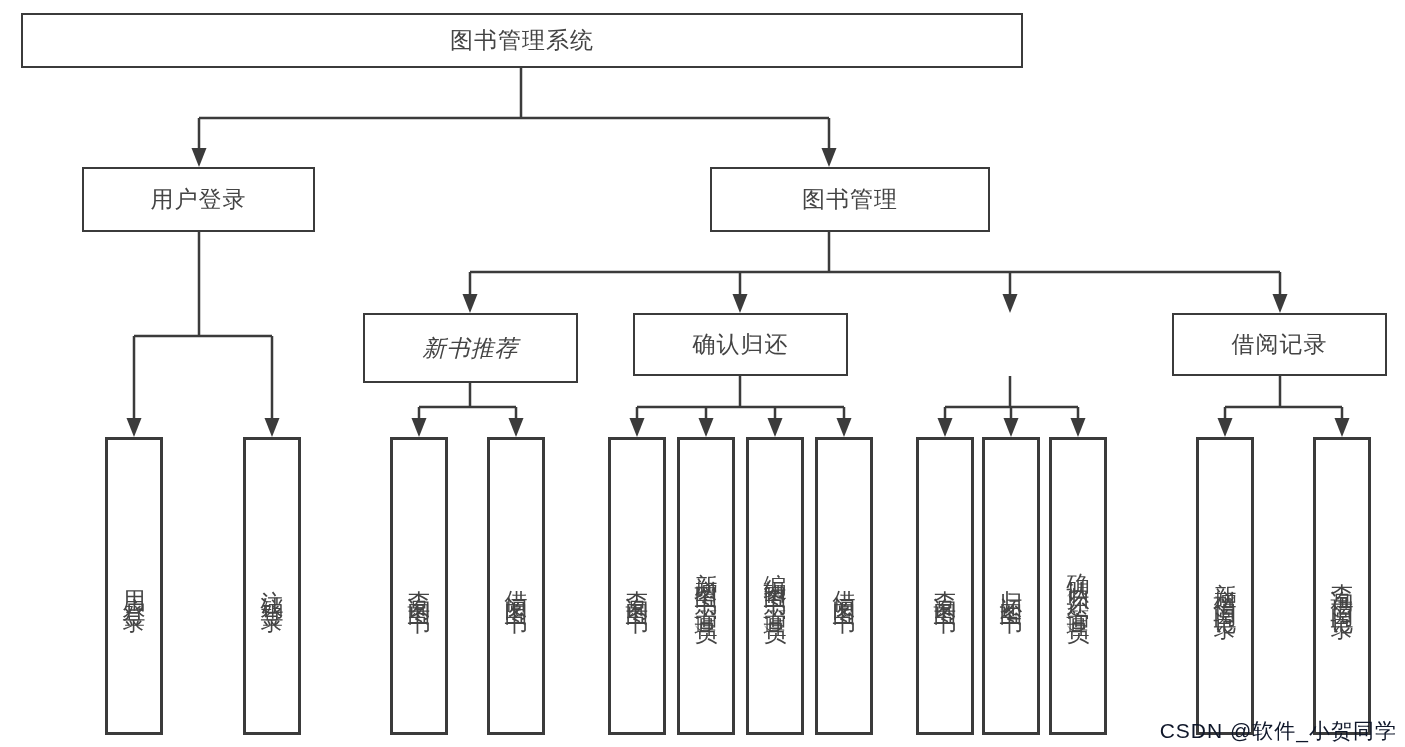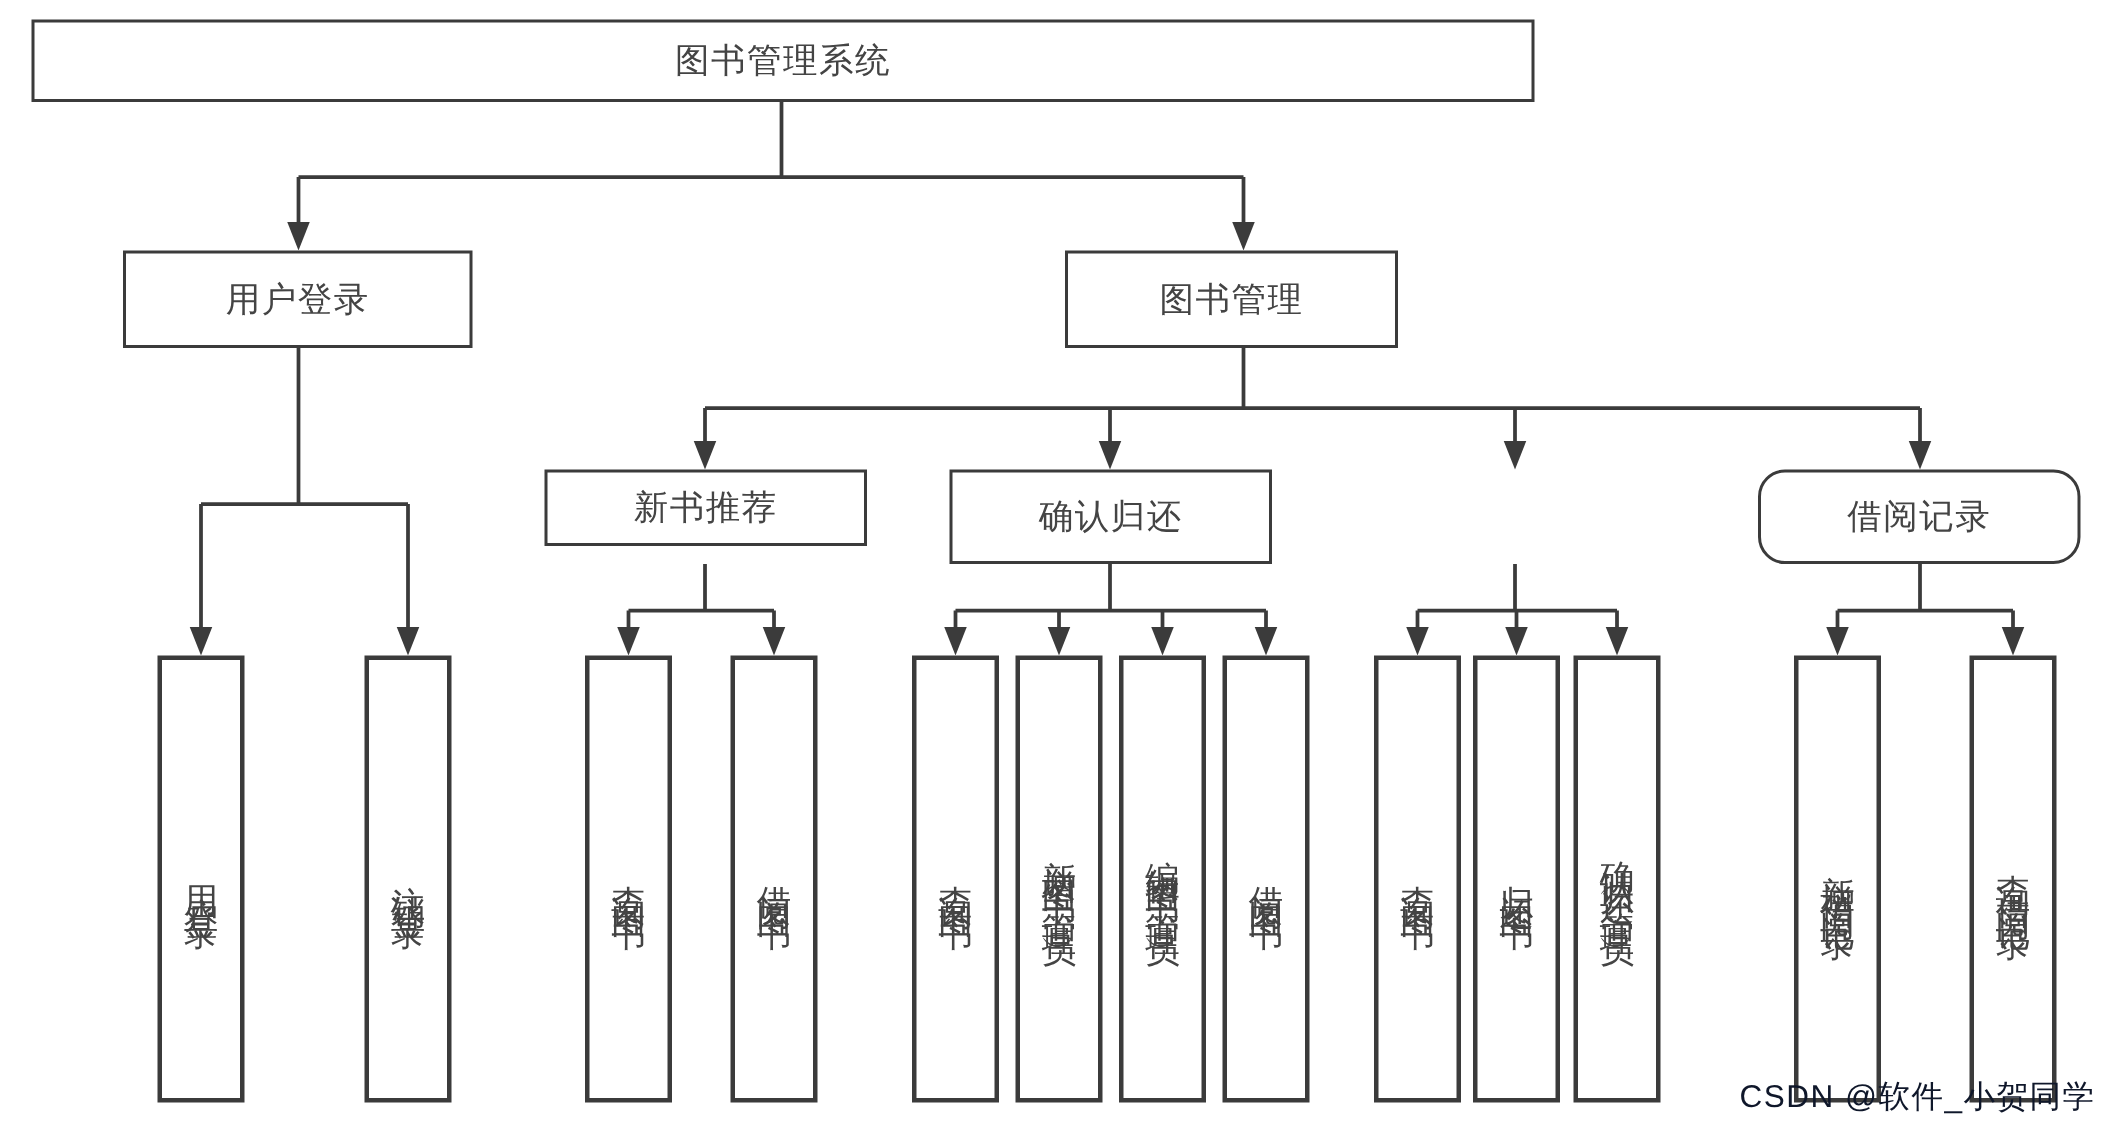--- a/index.html
+++ b/index.html
@@ -96,31 +96,31 @@
     </g>
   </svg>
 
   <div class="box hlabel" style="left:21px; top:13px; width:1002px; height:55px;">
     <span>图书管理系统</span>
   </div>
 
   <div class="box hlabel" style="left:82px; top:167px; width:233px; height:65px;">
     <span>用户登录</span>
   </div>
-  <div class="box hlabel" style="left:710px; top:167px; width:222px; height:65px;">
+  <div class="box hlabel" style="left:710px; top:167px; width:280px; height:65px;">
     <span>图书管理</span>
   </div>
 
-  <div class="box hlabel" style="left:363px; top:313px; width:215px; height:51px;">
+  <div class="box hlabel" style="left:363px; top:313px; width:215px; height:70px;font-style:italic;">
     <span>新书推荐</span>
   </div>
   <div class="box hlabel" style="left:633px; top:313px; width:215px; height:63px;">
     <span>确认归还</span>
   </div>
-  <div class="box hlabel" style="left:1172px; top:313px; width:215px; height:63px;border-radius:18px;">
+  <div class="box hlabel" style="left:1172px; top:313px; width:215px; height:63px;">
     <span>借阅记录</span>
   </div>
 
   <div class="box leaf" style="left:105px; top:437px; width:58px; height:298px;">
     <span>用户登录</span>
   </div>
   <div class="box leaf" style="left:243px; top:437px; width:58px; height:298px;">
     <span>注销登录</span>
   </div>
 

